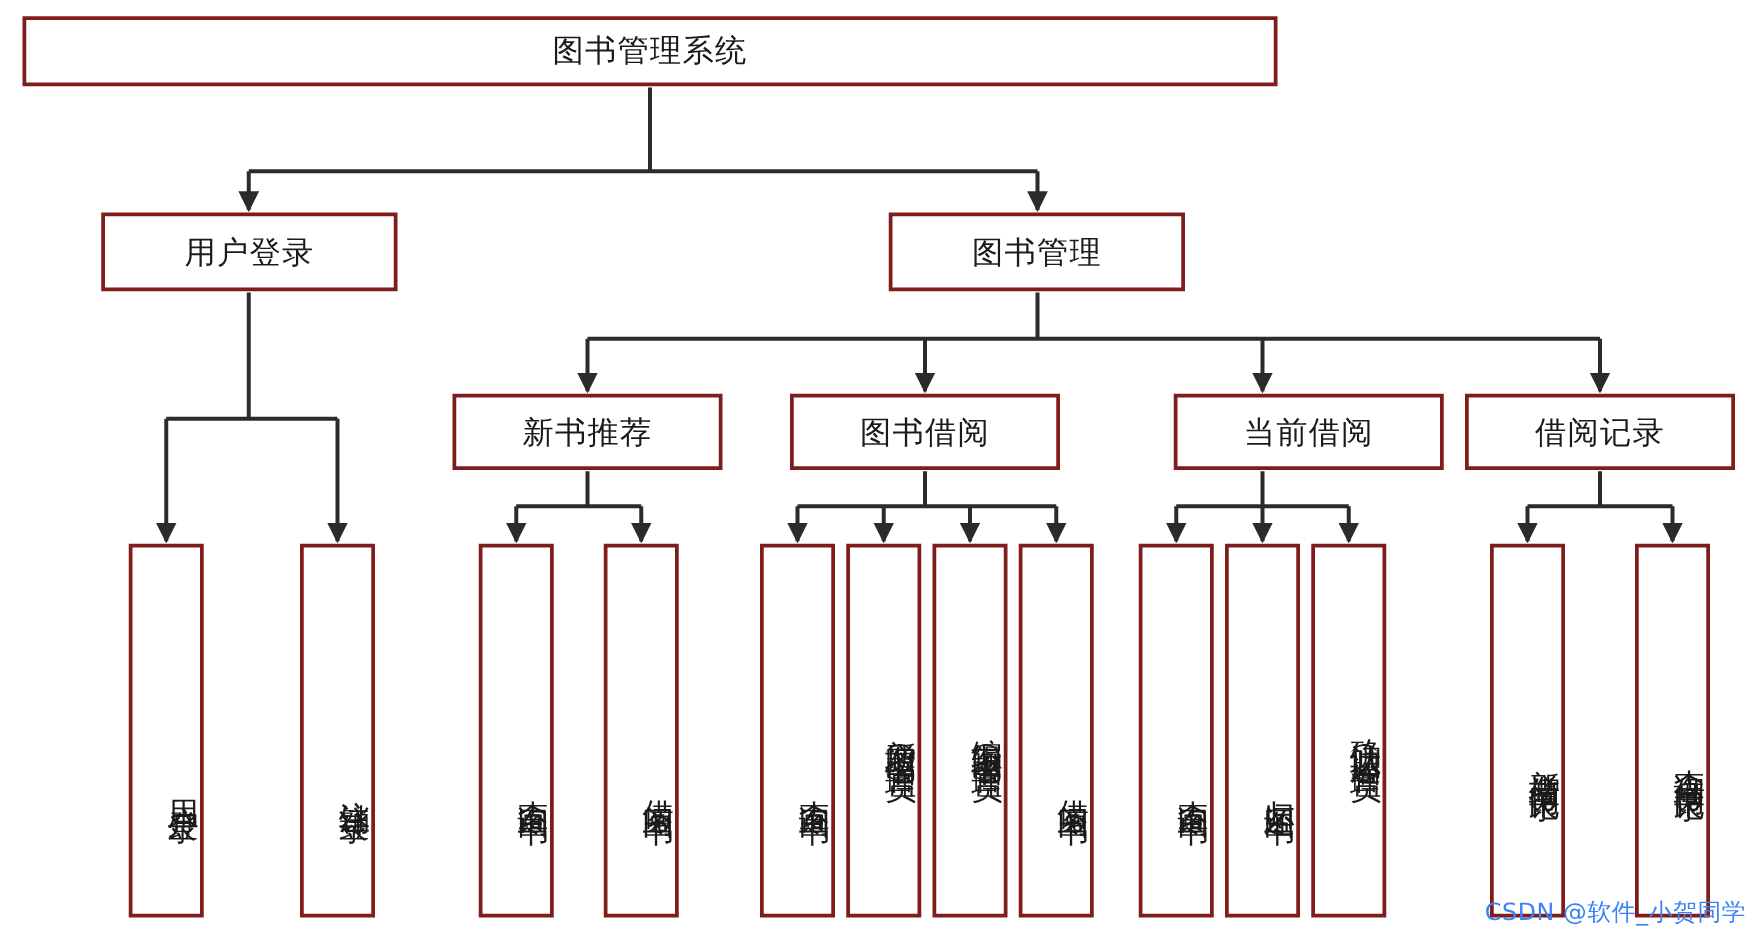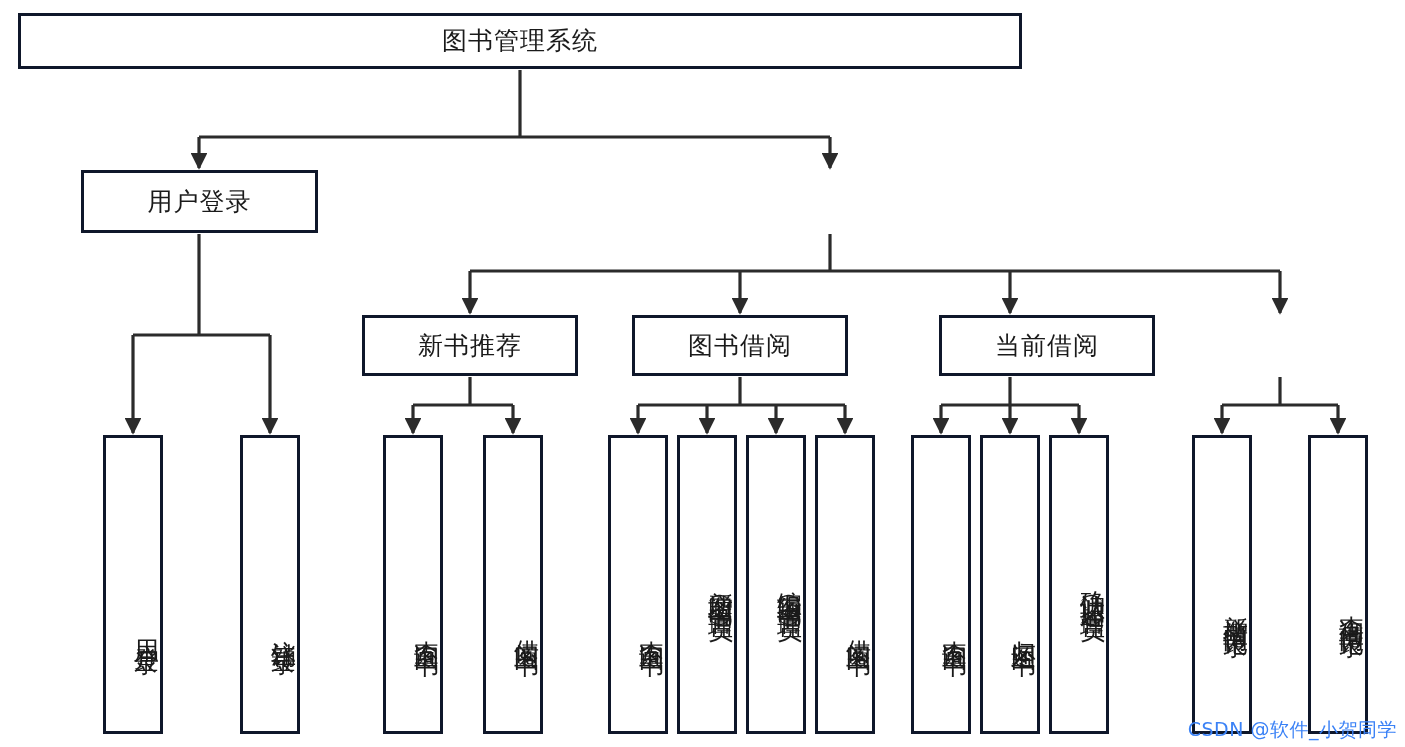--- a/index.html
+++ b/index.html
@@ -21,21 +21,21 @@
     position: absolute;
     left: 0;
     top: 0;
     width: 1405px;
     height: 747px;
     pointer-events: none;
   }
   .node {
     position: absolute;
     box-sizing: border-box;
-    border: 3px solid #0f172a;
+    border: 3px solid #7f1d1d;
     background: #ffffff;
     display: flex;
     align-items: center;
     justify-content: center;
     color: #1a1a1a;
   }
   .node.horiz {
     font-size: 25px;
     letter-spacing: 1px;
     line-height: 1.1;
@@ -125,33 +125,39 @@
   </svg>
 
   <div class="node horiz" style="left:18px; top:13px; width:1004px; height:56px;">
     <span>图书管理系统</span>
   </div>
 
   <div class="node horiz" style="left:81px; top:170px; width:237px; height:63px;">
     <span>用户登录</span>
   </div>
 
+  <div class="node horiz" style="left:711px; top:170px; width:237px; height:63px;">
+    <span>图书管理</span>
+  </div>
 
   <div class="node horiz" style="left:362px; top:315px; width:216px; height:61px;">
     <span>新书推荐</span>
   </div>
 
   <div class="node horiz" style="left:632px; top:315px; width:216px; height:61px;">
     <span>图书借阅</span>
   </div>
 
   <div class="node horiz" style="left:902px; top:315px; width:216px; height:61px;margin-left:37px;">
     <span>当前借阅</span>
   </div>
 
+  <div class="node horiz" style="left:1172px; top:315px; width:216px; height:61px;">
+    <span>借阅记录</span>
+  </div>
 
   <div class="node vert" style="left:103px; top:435px; width:60px; height:299px; padding-top:86px;">
     <span class="vtext">用户登录</span>
   </div>
 
   <div class="node vert" style="left:240px; top:435px; width:60px; height:299px; padding-top:86px;">
     <span class="vtext">注销登录</span>
   </div>
 
   <div class="node vert" style="left:383px; top:435px; width:60px; height:299px; padding-top:86px;">

